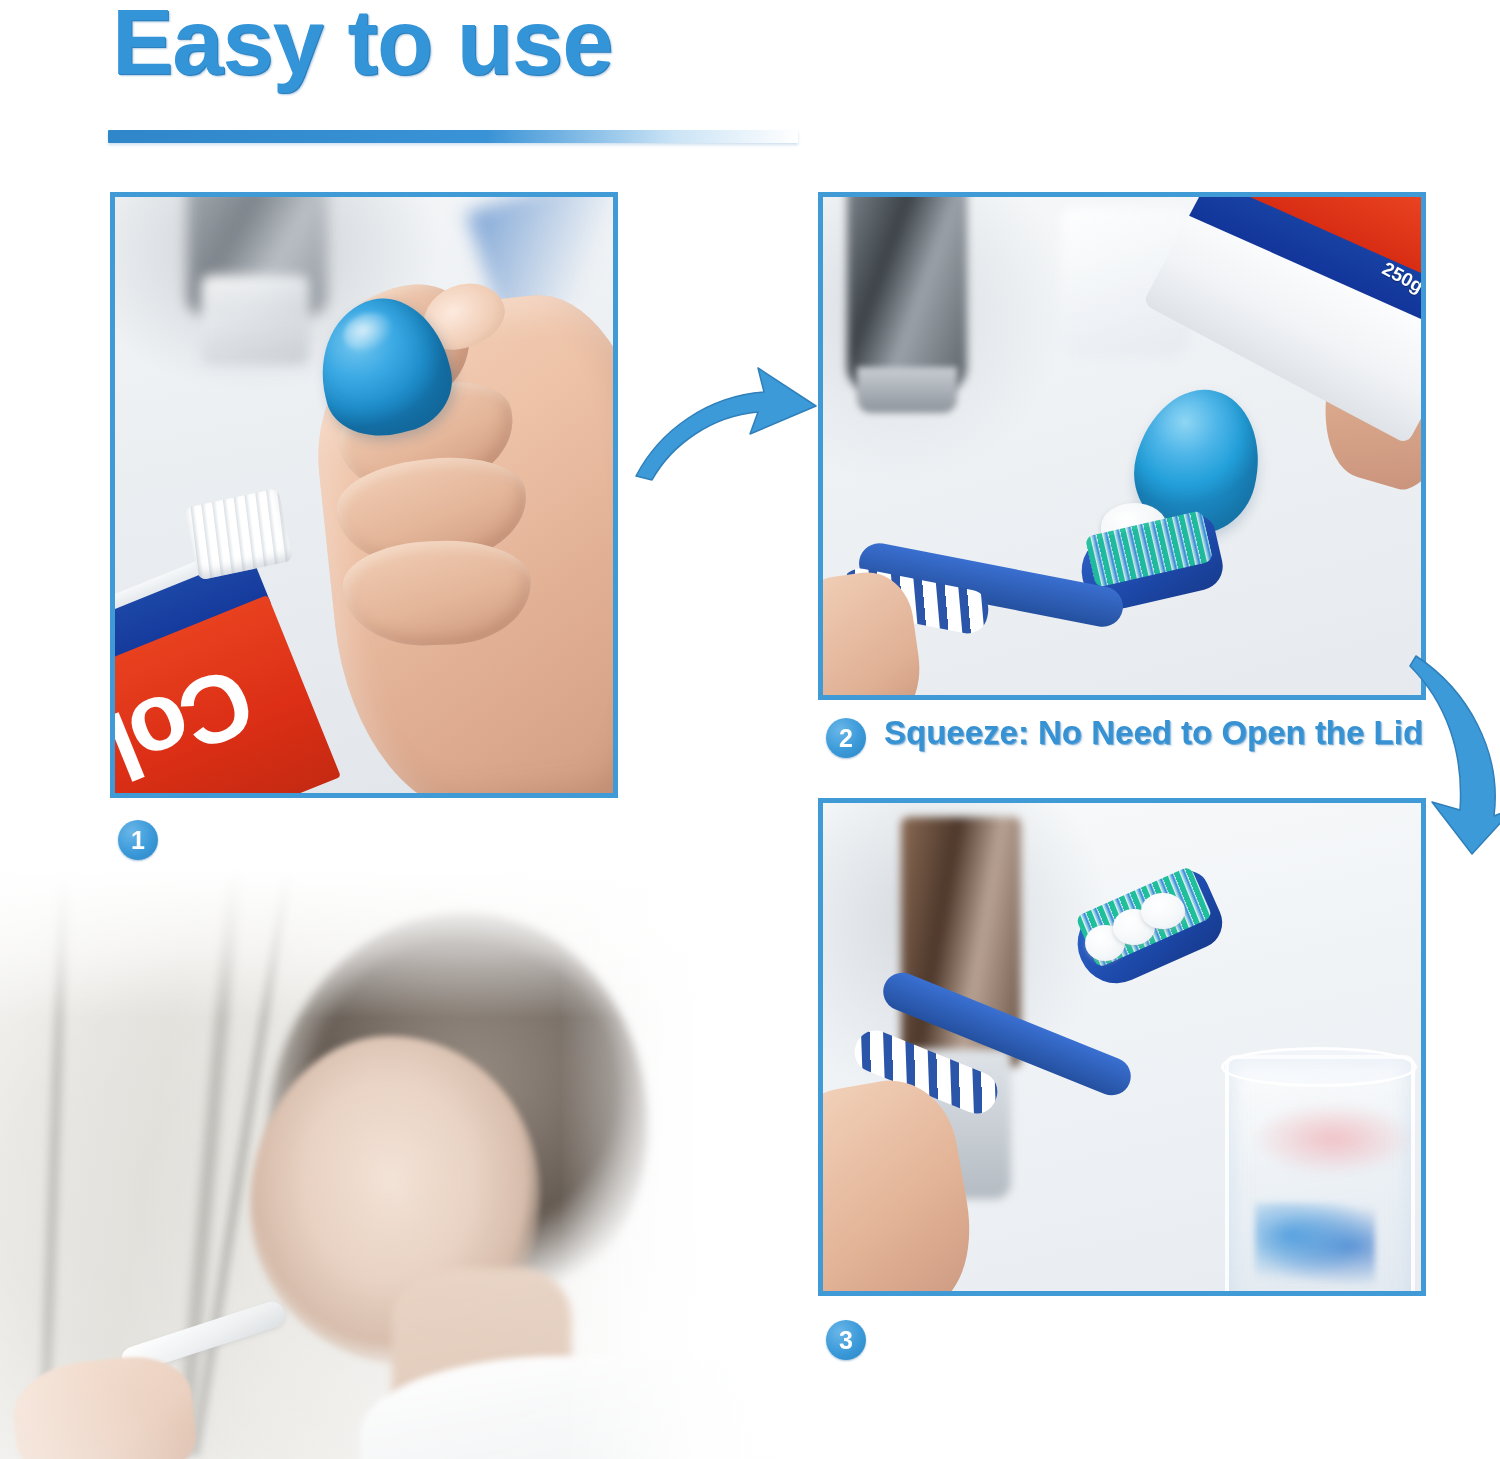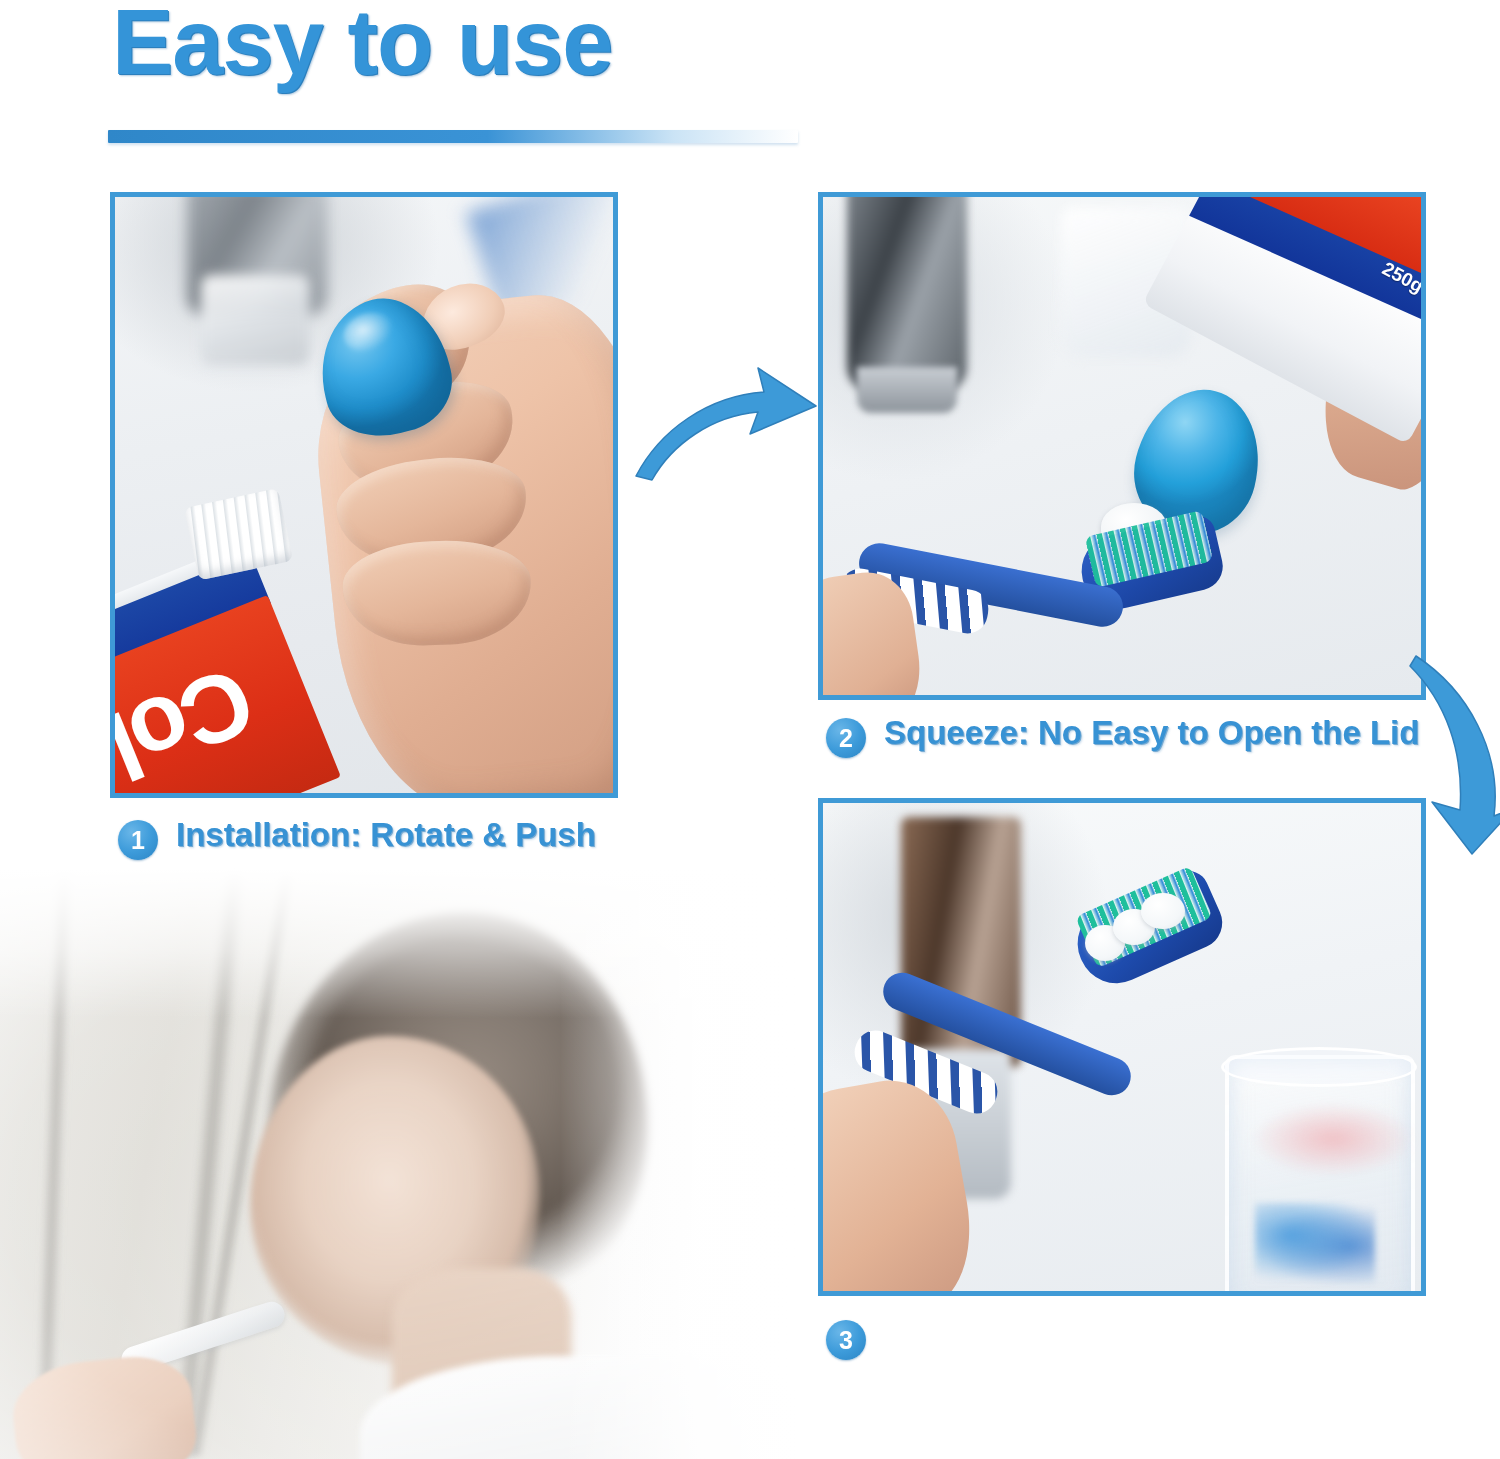--- a/index.html
+++ b/index.html
@@ -538,26 +538,25 @@
 
     <div id="p3-glass"></div>
     <div id="p3-glass-pink"></div>
     <div id="p3-glass-blue"></div>
     <div id="p3-glass-rim"></div>
   </div>
 </div>
 
 <div class="caption" id="caption-1">
   <div class="badge">1</div>
-  <div class="caption-text">Installation: Rotate &amp; Push</div>
 </div>
 
 <div class="caption" id="caption-2">
   <div class="badge">2</div>
-  <div class="caption-text">Squeeze: No Easy to Open the Lid</div>
+  <div class="caption-text">Squeeze: No Need to Open the Lid</div>
 </div>
 
 <div class="caption" id="caption-3">
   <div class="badge">3</div>
 </div>
 
 <div id="lifestyle-photo">
   <div id="lp-bg"></div>
   <div class="lp-curtain" id="lp-c3"></div>
   <div class="lp-curtain" id="lp-c1"></div>

